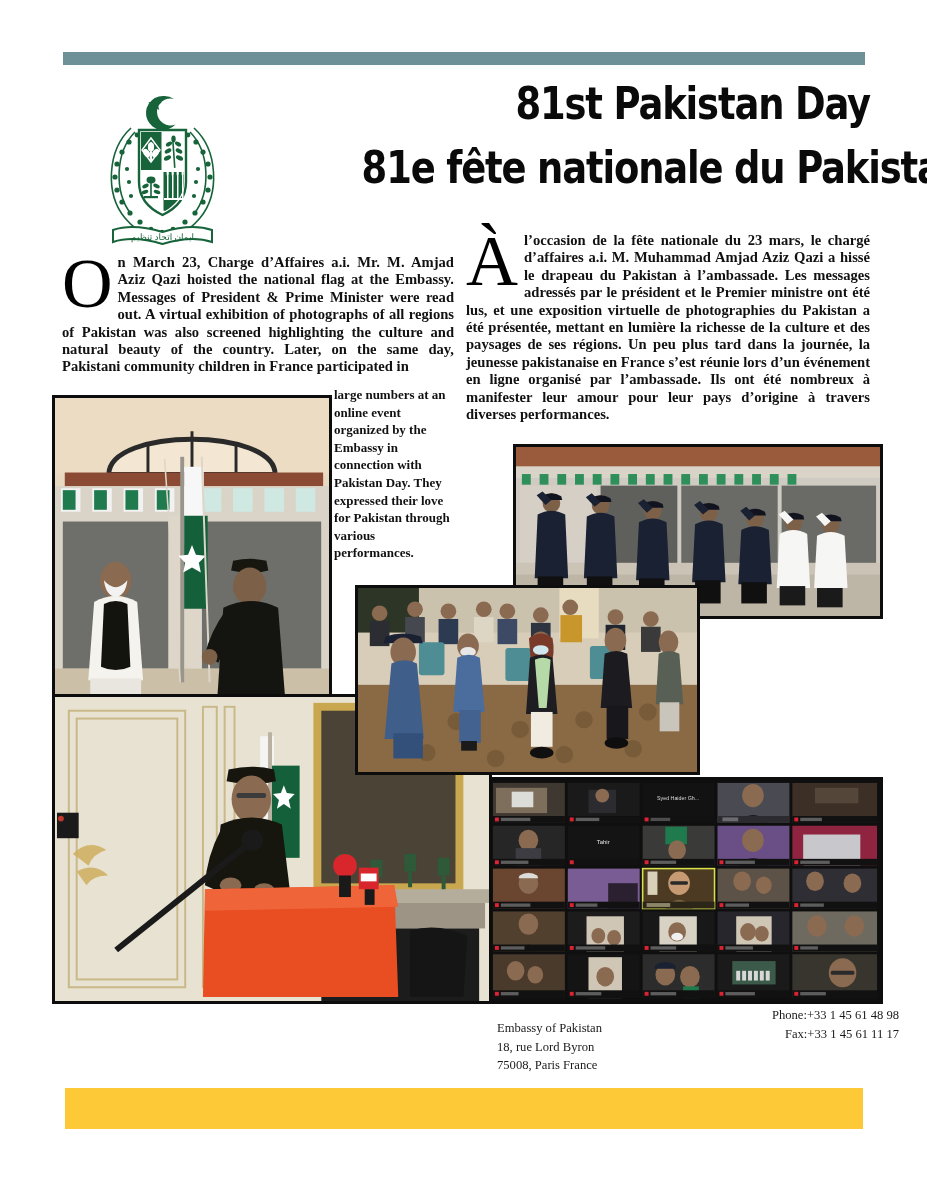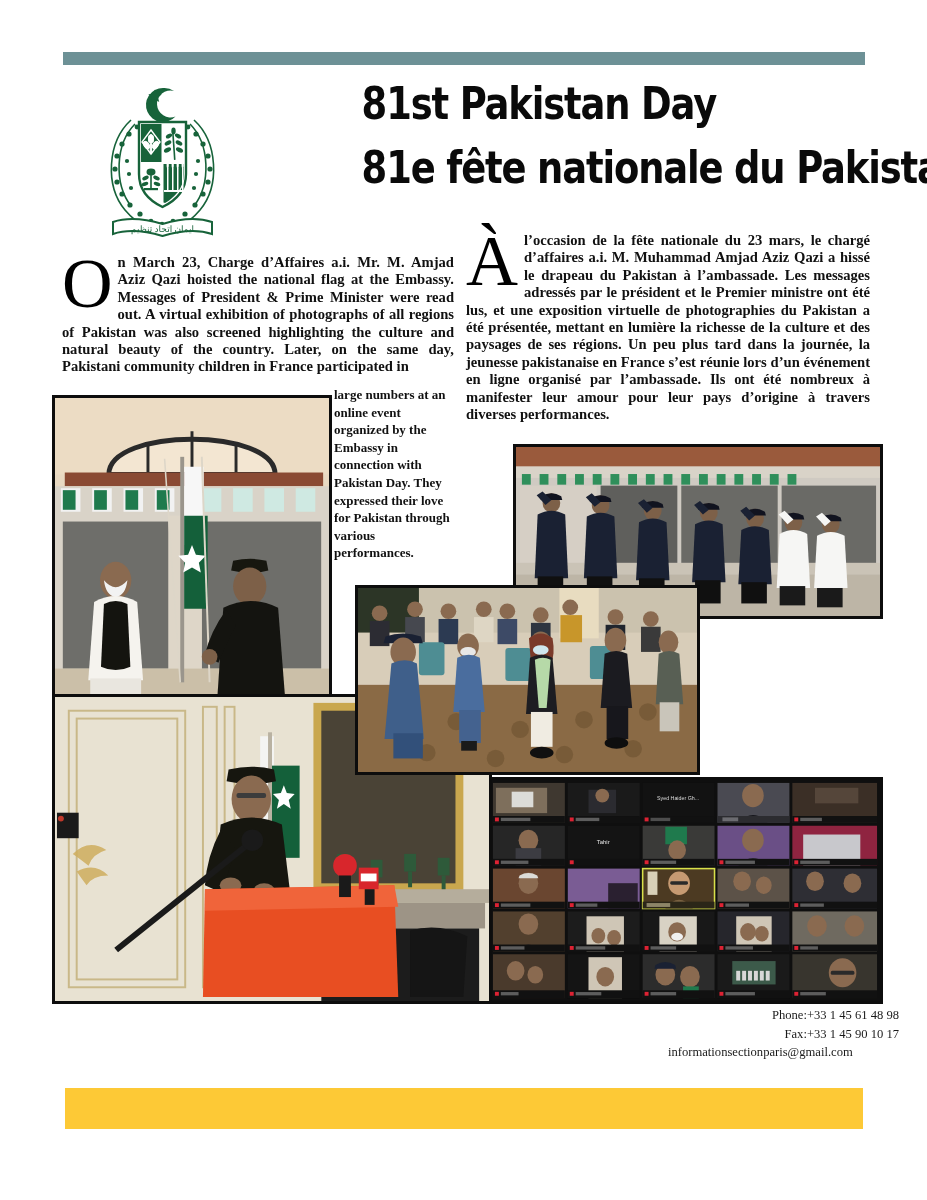--- a/index.html
+++ b/index.html
@@ -43,29 +43,30 @@
   .masthead {
     position: absolute;
     left: 60px;
     top: 78px;
     width: 810px;
     height: 150px;
   }
   .emblem {
     position: absolute;
     left: 25px;
-    top: 4px;
+    top: 12px;
     width: 155px;
     height: 160px;
   }
   .title-block {
     position: absolute;
     left: 190px;
     top: 0px;
     width: 620px;
+    text-align: right;
   }
   .title-main {
     font-family: "DejaVu Sans", sans-serif;
     font-weight: bold;
     font-size: 45px;
     line-height: 52px;
     letter-spacing: -1.4px;
     color: #0a0a0a;
     transform: scaleX(0.82);
     transform-origin: right center;
@@ -819,26 +820,30 @@
         <ellipse cx="358" cy="198" rx="14" ry="15" fill="#8a6a50"></ellipse>
         <rect x="346" y="196" width="24" height="4" rx="1.6" fill="#2a2a2a"></rect>
         <rect x="307" y="216" width="86" height="8" fill="#111"></rect>
         <rect x="309" y="217.6" width="4" height="4" fill="#d23"></rect>
         <rect x="315" y="217.8" width="26" height="3.4" fill="#5d5d5d"></rect>
       </g>
     </svg>
   </div>
 
 
+  <div class="footer-addr">
+    <div>Embassy of Pakistan</div>
+    <div>18, rue Lord Byron</div>
+    <div>75008, Paris France</div>
+  </div>
 
   <div class="footer-contact">
     <span class="fc-row">
       <span class="fc-label">Phone:</span><span>+33 1 45 61 48 98</span>
     </span>
     <span class="fc-row">
-      <span class="fc-label">Fax:</span><span>+33 1 45 90 10 17</span>
+      <span class="fc-label">Fax:</span><span>+33 1 45 61 11 17</span>
     </span>
-    <span class="fc-indent">informationsectionparis@gmail.com</span>
   </div>
 
   <div class="rule-bottom"></div>
 
 </div>
 
 </body></html>

